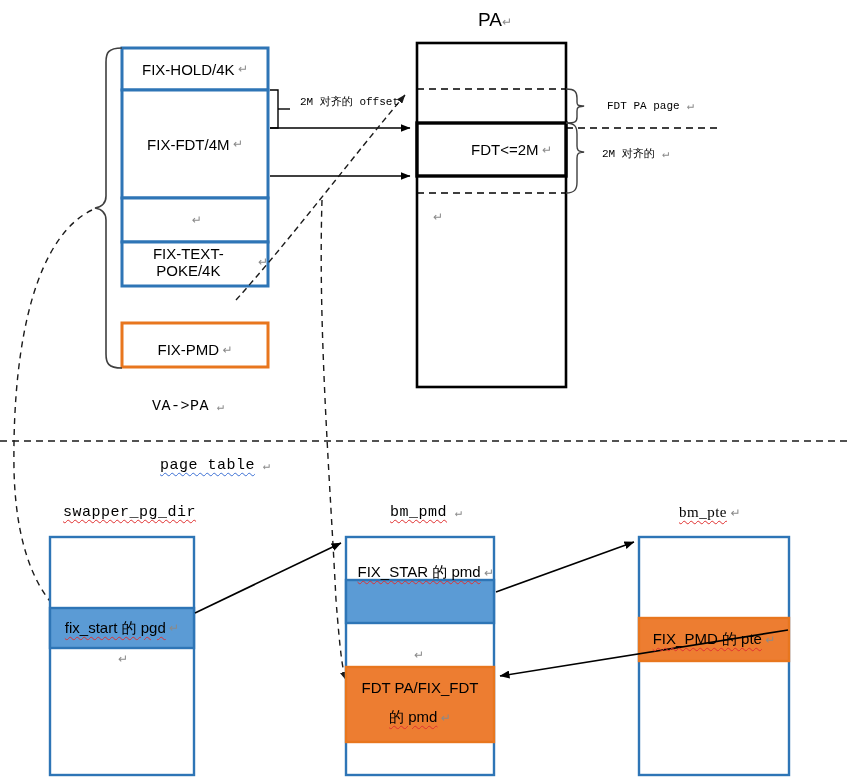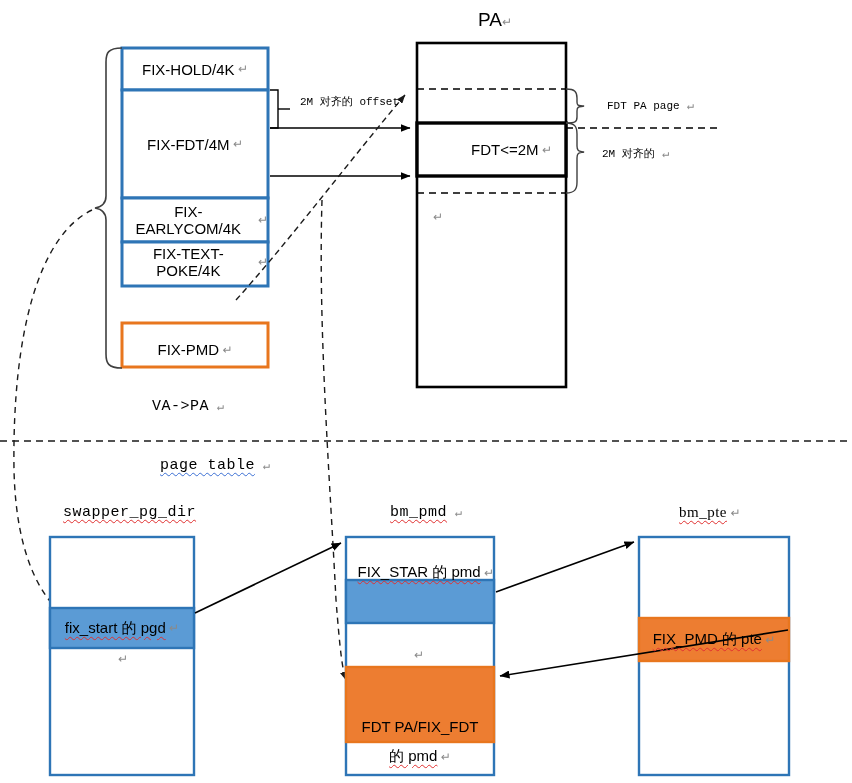--- a/index.html
+++ b/index.html
@@ -122,21 +122,20 @@
 
   <div class="boxlabel" style="left:122px;top:48px;width:146px;height:42px;">
     <span>FIX-HOLD/4K</span>
       <span class="pilcrow">&nbsp;↵</span>
   </div>
   <div class="boxlabel" style="left:122px;top:90px;width:146px;height:108px;">
     <span>FIX-FDT/4M</span>
       <span class="pilcrow">&nbsp;↵</span>
   </div>
   <div class="boxlabel" style="left:122px;top:198px;width:146px;height:44px;">
-    <span>FIX-EARLYCOM/4K</span>
       <span class="pilcrow">&nbsp;↵</span>
   </div>
   <div class="boxlabel" style="left:122px;top:242px;width:146px;height:39px;">
     <span>FIX-TEXT-POKE/4K</span>
       <span class="pilcrow">&nbsp;↵</span>
   </div>
   <div class="boxlabel" style="left:122px;top:323px;width:146px;height:53px;">
     <span>FIX-PMD</span>
       <span class="pilcrow">&nbsp;↵</span>
   </div>
@@ -180,21 +179,21 @@
     <span class="spell-red">fix_start 的 pgd</span>
       <span class="pilcrow">&nbsp;↵</span>
   </div>
   <div class="lbl pilcrow" style="left:118px;top:652px;">↵</div>
 
   <div class="boxlabel" style="left:346px;top:560px;width:148px;height:25px;justify-content:flex-end;">
     <span class="spell-red">FIX_STAR 的 pmd</span>
       <span class="pilcrow">&nbsp;↵</span>
   </div>
   <div class="lbl pilcrow" style="left:414px;top:648px;">↵</div>
-  <div class="boxlabel" style="left:346px;top:667px;width:148px;height:71px;line-height:1.9;margin-top:39px;">
+  <div class="boxlabel" style="left:346px;top:667px;width:148px;height:71px;line-height:1.9;">
     <span style="display:block;">
       <span style="display:block;">FDT PA/FIX_FDT</span>
       <span style="display:block;"><span class="spell-red">的 pmd</span><span class="pilcrow">&nbsp;↵</span></span>
     </span>
   </div>
 
   <div class="boxlabel" style="left:639px;top:618px;width:150px;height:43px;">
     <span class="spell-red">FIX_PMD 的 pte</span>
       <span class="pilcrow">&nbsp;↵</span>
   </div>

